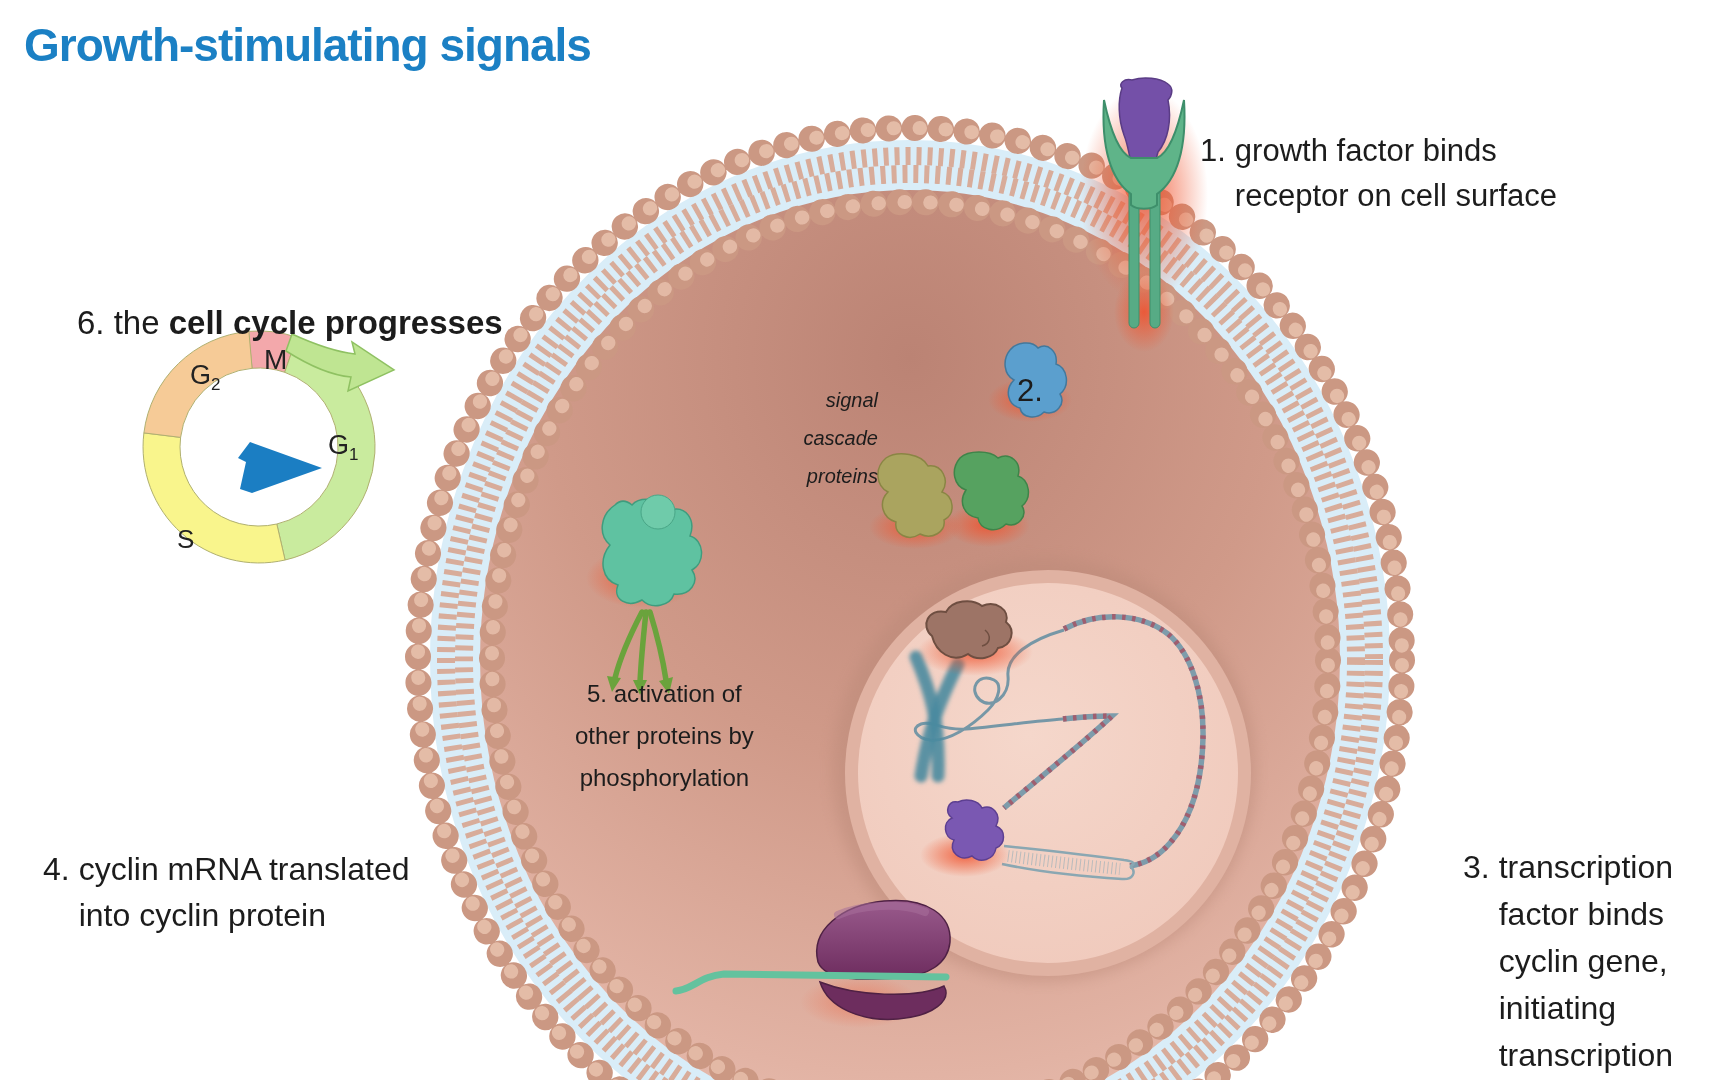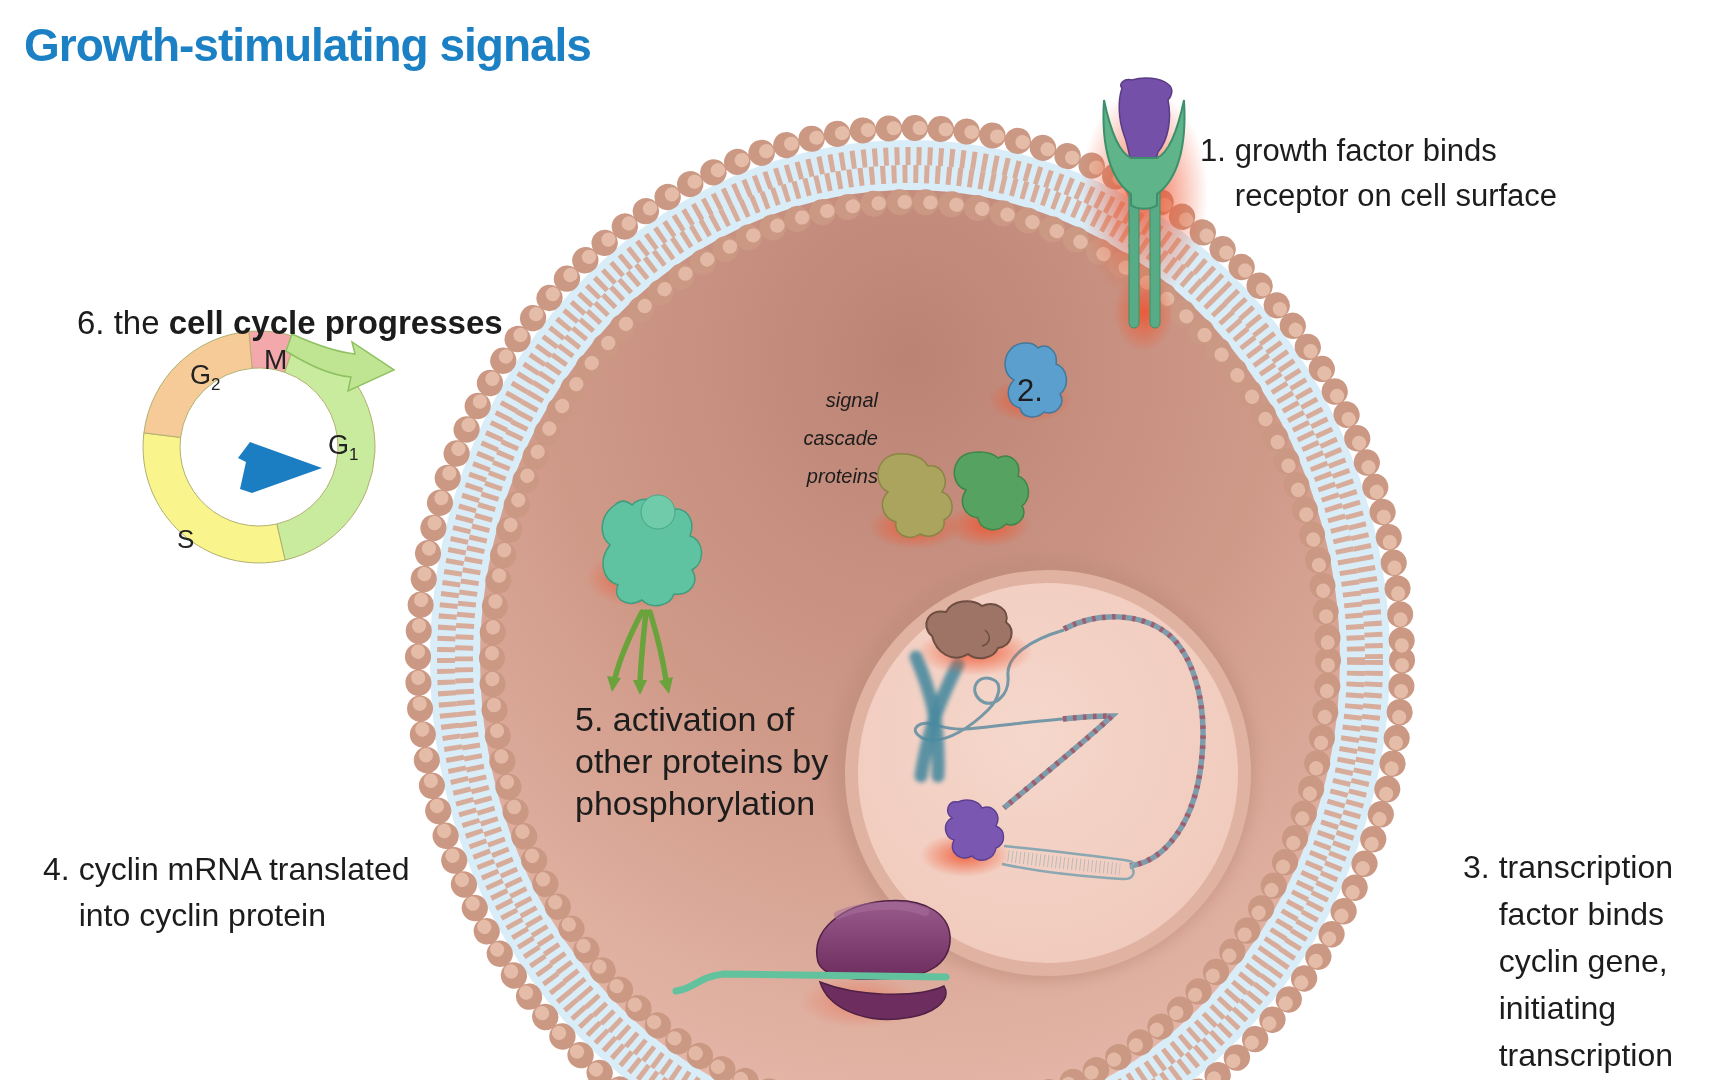--- a/index.html
+++ b/index.html
@@ -12,21 +12,21 @@
   .title{
     left:24px;top:18px;font-size:46px;font-weight:bold;color:#1b80c4;letter-spacing:-1px;
   }
   .step{display:flex;align-items:flex-start;}
   .step .num{flex:0 0 auto;margin-right:9px;}
   .step .body{white-space:pre-line;}
   .s1{left:1200px;top:128px;font-size:31px;line-height:45px;}
   .s2{left:1017px;top:370px;font-size:31px;line-height:42px;}
   .s3{left:1463px;top:844px;font-size:32px;line-height:47px;}
   .s4{left:43px;top:846px;font-size:32px;line-height:46px;}
-  .s5{left:575px;top:698px;font-size:34px;line-height:42px;}
+  .s5{left:575px;top:673px;font-size:24px;line-height:42px;text-align:center;}
   .s6{left:77px;top:266px;font-size:33px;}
   .s6 b{font-weight:bold;}
   .cascade{
     left:728px;top:381px;width:150px;text-align:right;
     font-size:20px;font-style:italic;line-height:38px;
   }
   .phase{position:absolute;font-size:27px;color:#222;}
   .phase sub{font-size:17px;}
   .ph-g2{left:190px;top:360px;}
   .ph-m{left:264px;top:344px;font-size:28px;}

